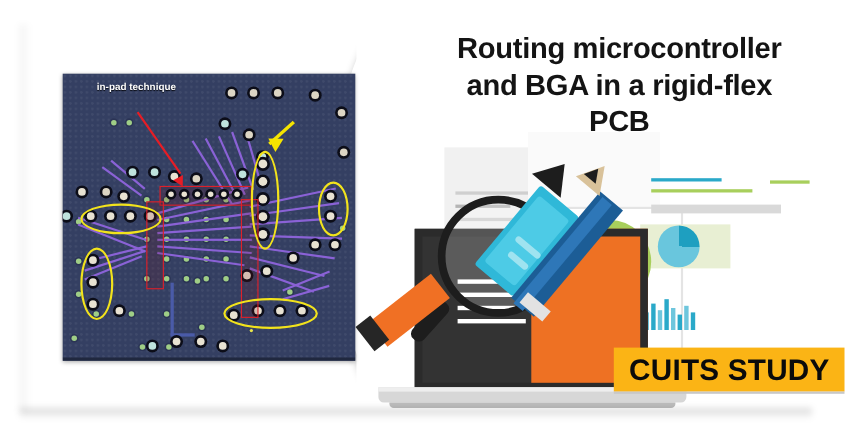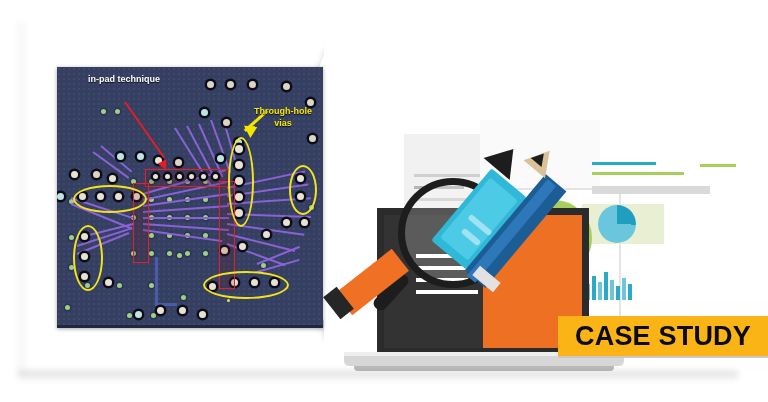--- a/index.html
+++ b/index.html
@@ -477,28 +477,29 @@
 
     <div class="red-arrow" style="left:68px;top:34px;width:68px;transform:rotate(55deg);"></div>
     <div class="red-arrow-head" style="left:102px;top:94px;transform:rotate(-28deg);"></div>
 
     <div class="yel-arrow" style="left:210px;top:42px;width:30px;transform:rotate(138deg);"></div>
     <div class="yel-arrow-head" style="left:186px;top:55px;transform:rotate(32deg);"></div>
 
     <div class="pcb-label" style="left:2px;top:6px;width:130px;">
       <div>in-pad technique</div>
     </div>
-    <div class="pcb-label yellow" style="left:186px;top:38px;width:80px;">
-      <div>Through-hole</div>
-      <div>vias</div>
-    </div>
   </div>
 
+  <div class="title">
+    <div>Routing microcontroller</div>
+    <div>and BGA in a rigid-flex</div>
+    <div>PCB</div>
+  </div>
 
   <div class="case-banner">
-    <span>CASE STUDY</span>
+    <span>CUITS STUDY</span>
   </div>
   <div class="case-under"></div>
 
   <div class="frame-shadow-left"></div>
   <div class="frame-shadow-bottom"></div>
 
 </div>
 
 </body></html>

